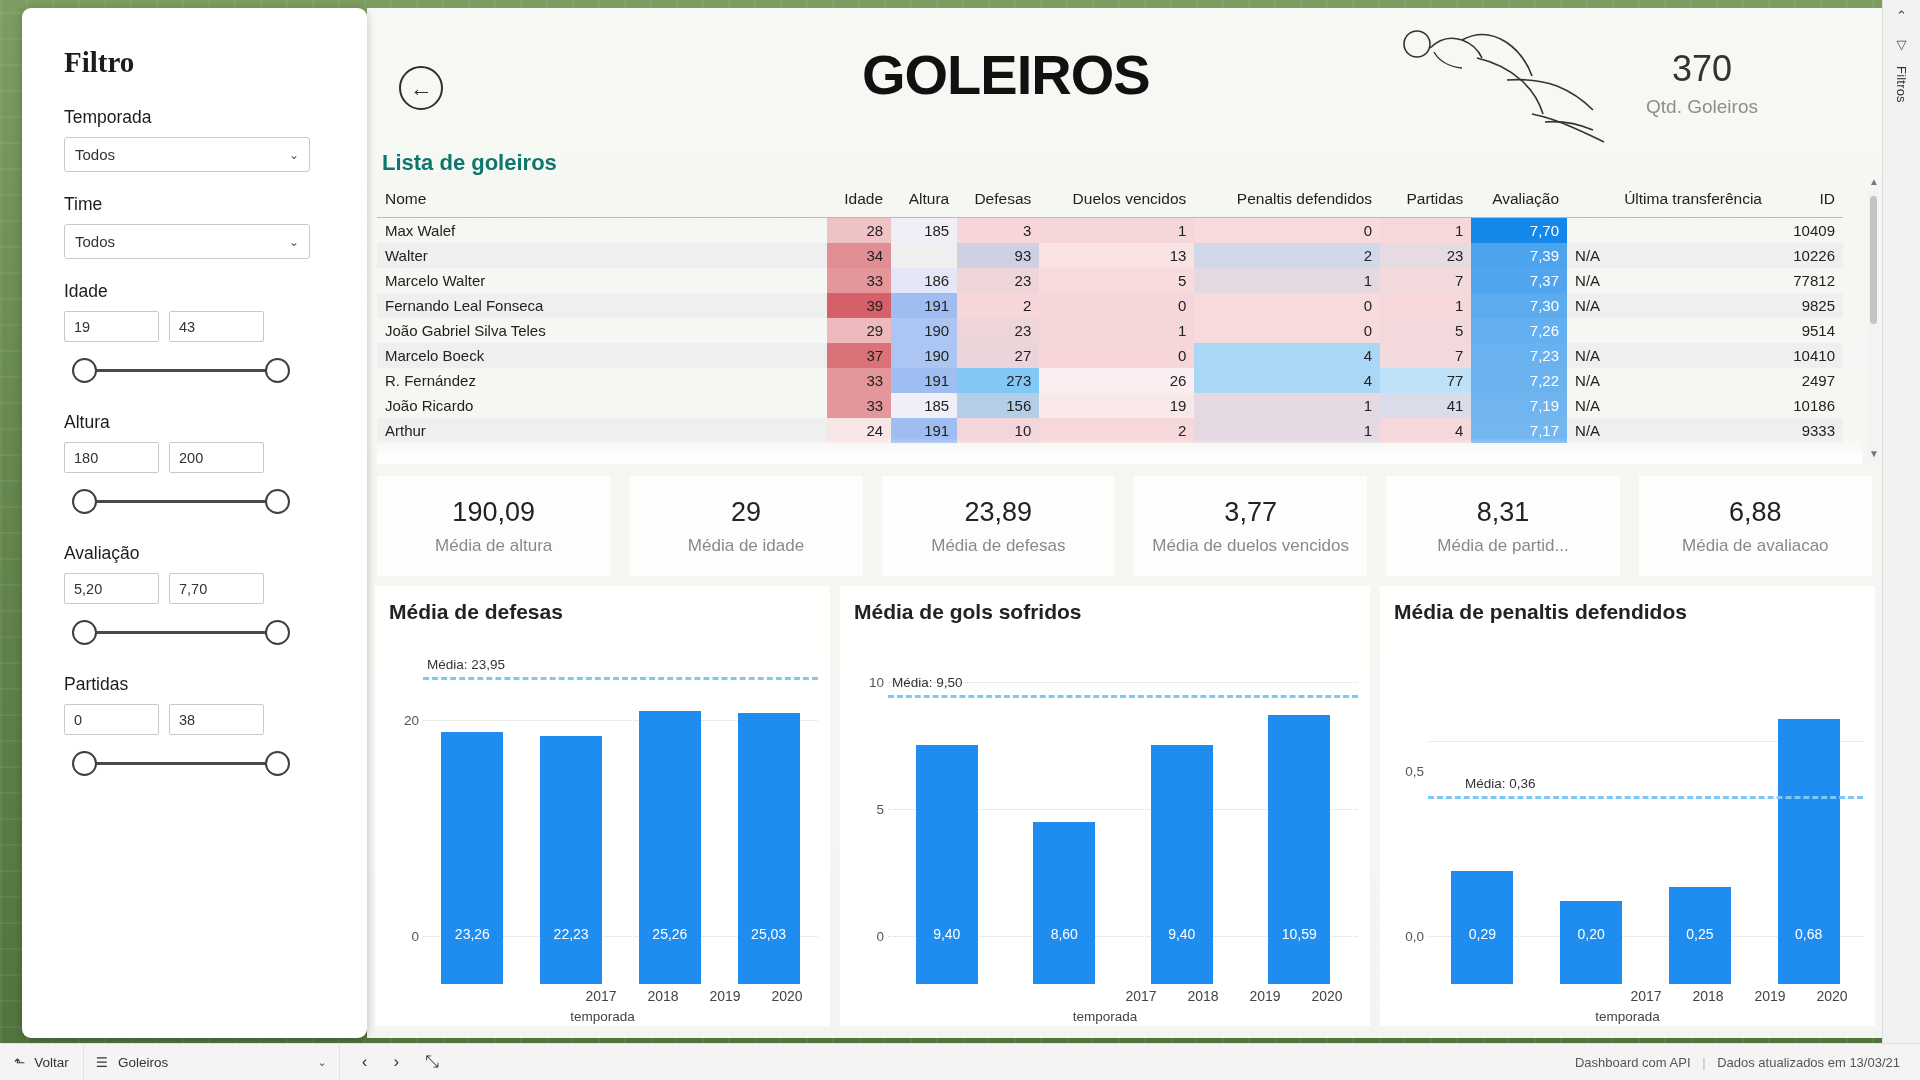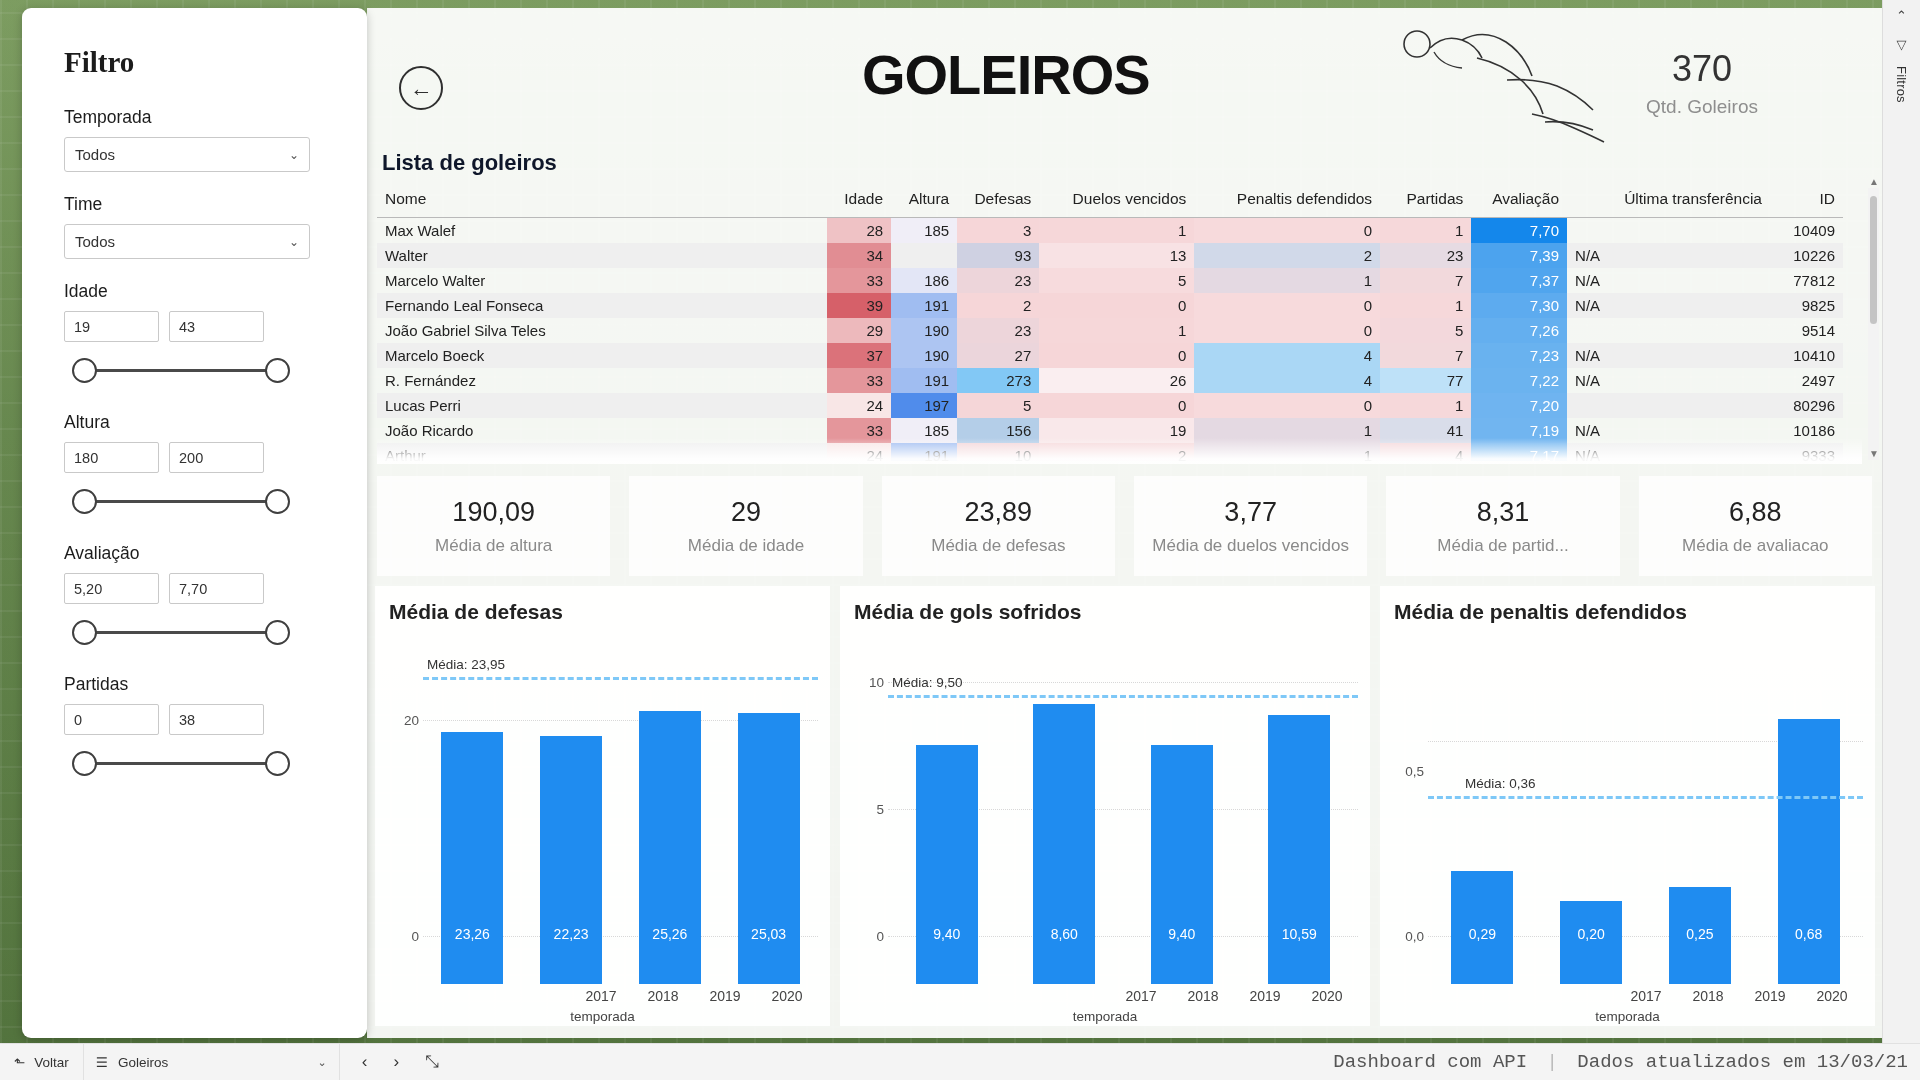--- a/index.html
+++ b/index.html
@@ -47,21 +47,21 @@
   .bottombar{
     position:absolute; left:0; bottom:0; width:1920px; height:37px;
     background:#f4f4f4; border-top:1px solid #e1e1e1;
     display:flex; align-items:center; z-index:50; font-size:13.5px; color:#333;
   }
   .bb-back{ display:flex; align-items:center; gap:9px; padding:0 14px; height:100%; }
   .bb-sep{ width:1px; height:100%; background:#e1e1e1; }
   .bb-page{ display:flex; align-items:center; gap:10px; padding:0 12px; height:100%; width:255px; }
   .bb-page .caret{ margin-left:auto; font-size:11px; color:#555; }
   .bb-nav{ display:flex; align-items:center; gap:26px; padding:0 22px; font-size:17px; color:#333;}
-  .bb-right{ margin-left:auto; padding-right:12px; color:#555; font-size:19px;font-family:Liberation Mono, monospace;}
+  .bb-right{ margin-left:auto; padding-right:20px; color:#555; font-size:13px;}
   .bb-right .divider{ color:#bbb; margin:0 8px; }
 
   
   .filter-panel{
     position:absolute; left:22px; top:8px; width:345px; height:1030px;
     background:#fff; border-radius:9px; box-shadow:0 2px 10px rgba(0,0,0,.22);
     padding:26px 30px; z-index:30; overflow:hidden;
   }
   .filter-title{ font-size:29px; font-weight:bold; color:#1c1c1c; margin:12px 0 28px 12px;font-family:Liberation Serif, serif; }
   .f-group{ margin-bottom:22px; padding-left:12px; }
@@ -101,21 +101,21 @@
   }
   .rpt-title{
     position:absolute; left:495px; top:34px; font-size:56px; font-weight:bold;
     letter-spacing:-1px; color:#111;
   }
   .kicker{ position:absolute; right:70px; top:40px; text-align:center; width:220px; }
   .kicker .num{ font-size:36px; color:#333; }
   .kicker .lbl{ font-size:19px; color:#8e8e8e; margin-top:6px; }
   .gk-art{ position:absolute; left:1015px; top:14px; width:240px; height:125px; }
 
-  .list-title{ position:absolute; left:15px; top:142px; font-size:22px; font-weight:bold; color:#0f172a; }
+  .list-title{ position:absolute; left:15px; top:142px; font-size:22px; font-weight:bold; color:#0f766e; }
 
   
   .tbl-wrap{
     position:absolute; left:10px; top:178px; width:1485px; height:275px; overflow:hidden;
     font-size:15px; color:#222;
   }
   table{ border-collapse:collapse; width:1466px; table-layout:fixed; }
   thead th{
     font-weight:normal; font-size:15.5px; color:#222; text-align:right; padding:4px 8px 9px 8px;
     border-bottom:1px solid #b9b9b9; white-space:nowrap;
@@ -371,32 +371,20 @@
             <td style="background: rgb(228, 150, 155);">33</td>
             <td style="background: rgb(160, 189, 241);">191</td>
             <td style="background: rgb(130, 200, 245);">273</td>
             <td style="background: rgb(250, 238, 240);">26</td>
             <td style="background: rgb(170, 215, 245);">4</td>
             <td style="background: rgb(190, 225, 248);">77</td>
             <td style="background: rgb(107, 179, 239); color: rgb(255, 255, 255);">7,22</td>
             <td class="left">N/A</td>
             <td>2497</td>
           </tr>
-          <tr class="alt">
-            <td class="left">Lucas Perri</td>
-            <td style="background: rgb(248, 230, 230);">24</td>
-            <td style="background: rgb(80, 140, 235);">197</td>
-            <td style="background: rgb(245, 214, 216);">5</td>
-            <td style="background: rgb(246, 214, 216);">0</td>
-            <td style="background: rgb(247, 218, 220);">0</td>
-            <td style="background: rgb(246, 216, 218);">1</td>
-            <td style="background: rgb(111, 180, 240); color: rgb(255, 255, 255);">7,20</td>
-            <td class="left"></td>
-            <td>80296</td>
-          </tr>
           <tr>
             <td class="left">João Ricardo</td>
             <td style="background: rgb(228, 150, 155);">33</td>
             <td style="background: rgb(240, 238, 247);">185</td>
             <td style="background: rgb(180, 206, 232);">156</td>
             <td style="background: rgb(249, 232, 234);">19</td>
             <td style="background: rgb(228, 217, 226);">1</td>
             <td style="background: rgb(217, 221, 234);">41</td>
             <td style="background: rgb(113, 181, 240); color: rgb(255, 255, 255);">7,19</td>
             <td class="left">N/A</td>
@@ -495,21 +483,21 @@
           <div class="gridline" style="top: 48.087px;"></div>
           <div class="axis-y">
             <span style="top: 302px;">0</span>
             <span style="top: 175.043px;">5</span>
             <span style="top: 48.087px;">10</span>
           </div>
           <div class="bars">
             <div class="bar" style="height: 238.678px;">
               <span class="val">9,40</span>
             </div>
-            <div class="bar" style="height: 280px;">
+            <div class="bar" style="height: 162px;">
               <span class="val">8,60</span>
             </div>
             <div class="bar" style="height: 238.678px;">
               <span class="val">9,40</span>
             </div>
             <div class="bar" style="height: 268.894px;">
               <span class="val">10,59</span>
             </div>
           </div>
           <div class="avgline" style="top: 60.7826px;"></div>

